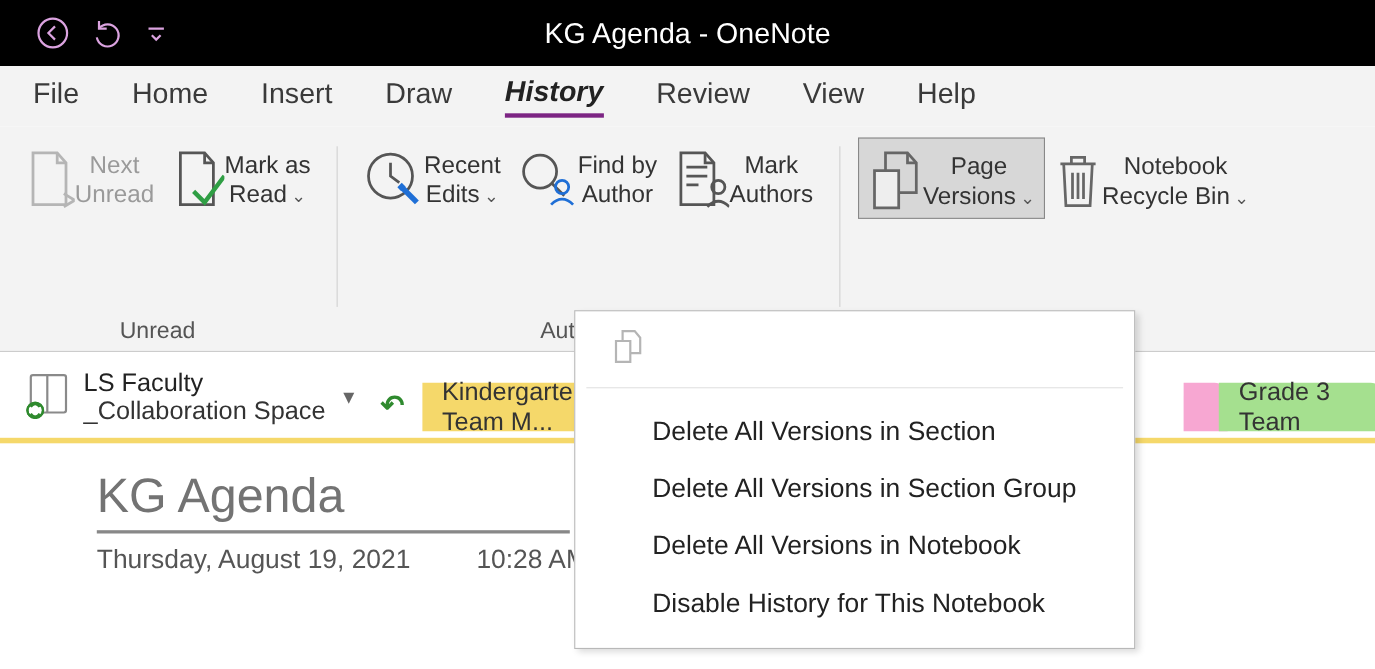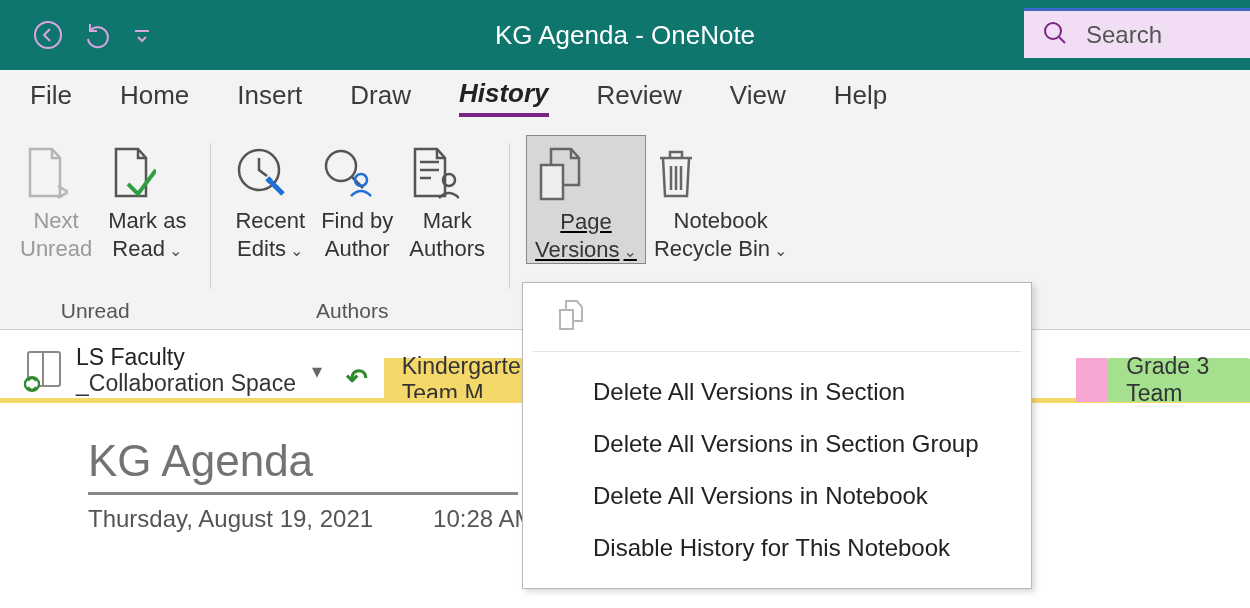--- a/index.html
+++ b/index.html
@@ -1,39 +1,39 @@
 <!DOCTYPE html>
 <html><head>
 <meta charset="utf-8">
 <style>
   * { box-sizing: border-box; margin: 0; padding: 0; font-family: "Segoe UI", Arial, sans-serif; }
   body { width: 1250px; height: 608px; background: #fff; overflow: hidden; position: relative; }
 
   
-  .titlebar { height: 70px; background: #0f766e; display: flex; align-items: center; position: relative; }
+  .titlebar { height: 60px; background: #000000; display: flex; align-items: center; position: relative; }
   .titlebar-left { display: flex; align-items: center; gap: 18px; padding-left: 32px; }
   .tb-icon { width: 32px; height: 32px; display: flex; align-items: center; justify-content: center; }
   .tb-icon svg { stroke: #dba3e0; fill: none; }
   .titlebar-center { position: absolute; left: 50%; transform: translateX(-50%); color: #fff; font-size: 26px; font-weight: 300; }
   .searchbox { position: absolute; right: 0; top: 8px; width: 226px; height: 50px; background: #f1def4; display: flex; align-items: center; padding: 0 14px 0 18px; gap: 18px; border-top: 3px solid #3b66c8; }
   .searchbox svg { stroke: #7c2483; fill: none; }
   .search-text { font-size: 24px; color: #555; }
 
   
   .menubar { height: 55px; background: #f3f3f3; display: flex; align-items: center; gap: 48px; padding: 0 30px; }
   .menu-item { font-size: 26px; color: #3a3a3a; cursor: pointer; padding-bottom: 4px; }
   .menu-item.active { font-weight: 600; border-bottom: 4px solid #7c2483; color: #222; font-style: italic; }
 
   
   .ribbon { height: 205px; background: #f3f3f3; display: flex; border-bottom: 1px solid #ccc; }
   .ribbon-group { display: flex; flex-direction: column; align-items: center; padding: 10px 12px 4px 12px; position: relative; }
   .ribbon-group .buttons { display: flex; }
-  .ribbon-btn { display: flex; flex-direction: column; align-items: flex-start; justify-content: flex-start; padding: 4px 8px 0 8px; min-width: 78px; cursor: pointer; }
+  .ribbon-btn { display: flex; flex-direction: row; align-items: center; justify-content: flex-start; padding: 4px 8px 0 8px; min-width: 78px; cursor: pointer; }
   .ribbon-btn.disabled { color: #999; cursor: default; }
-  .ribbon-btn.active { background: #d7d7d7; border: 1px solid #888; text-decoration: underline; }
+  .ribbon-btn.active { background: #d7d7d7; border: 1px solid #888; }
   .ribbon-btn .ic { height: 68px; display: flex; align-items: center; justify-content: center; }
   .ribbon-btn .lb { font-size: 22px; text-align: center; line-height: 1.25; color: #333; display: flex; flex-direction: column; align-items: center; }
   .ribbon-btn.disabled .lb { color: #9a9a9a; }
   .ribbon-sep { width: 1px; background: #d0d0d0; margin: 18px 4px 40px 4px; }
   .group-label { position: absolute; bottom: 6px; left: 0; right: 16px; text-align: center; font-size: 21px; color: #555; }
   .chev { font-size: 16px; margin-left: 4px; color: #555; }
 
   
   .dropdown { position: absolute; left: 522px; top: 282px; width: 510px; background: #fff; border: 1px solid #b8b8b8; box-shadow: 3px 3px 6px rgba(0,0,0,0.15); z-index: 10; padding: 8px 0 14px 0; }
   .dd-header { display: flex; align-items: center; gap: 12px; padding: 8px 24px 14px 24px; color: #a0a0a0; font-size: 24px; border-bottom: 1px solid #e2e2e2; margin: 0 10px 14px 10px; }
@@ -77,29 +77,20 @@
           <path d="M8 5 L8 12 L15 12" stroke-width="2"></path>
         </svg>
     </span>
     <span class="tb-icon" style="width:20px;">
       <svg width="20" height="20" viewBox="0 0 20 20">
           <path d="M3 6 L17 6 M6 12 L10 16 L14 12" stroke-width="2"></path>
         </svg>
     </span>
   </div>
   <div class="titlebar-center">KG Agenda  -  OneNote</div>
-  <div class="searchbox">
-    <span>
-      <svg width="26" height="26" viewBox="0 0 26 26">
-          <circle cx="11" cy="11" r="8" stroke-width="2"></circle>
-          <path d="M17 17 L23 23" stroke-width="2"></path>
-        </svg>
-    </span>
-    <span class="search-text">Search</span>
-  </div>
 </div>
 
 <div class="menubar">
   <span class="menu-item">File</span>
   <span class="menu-item">Home</span>
   <span class="menu-item">Insert</span>
   <span class="menu-item">Draw</span>
   <span class="menu-item active">History</span>
   <span class="menu-item">Review</span>
   <span class="menu-item">View</span>

